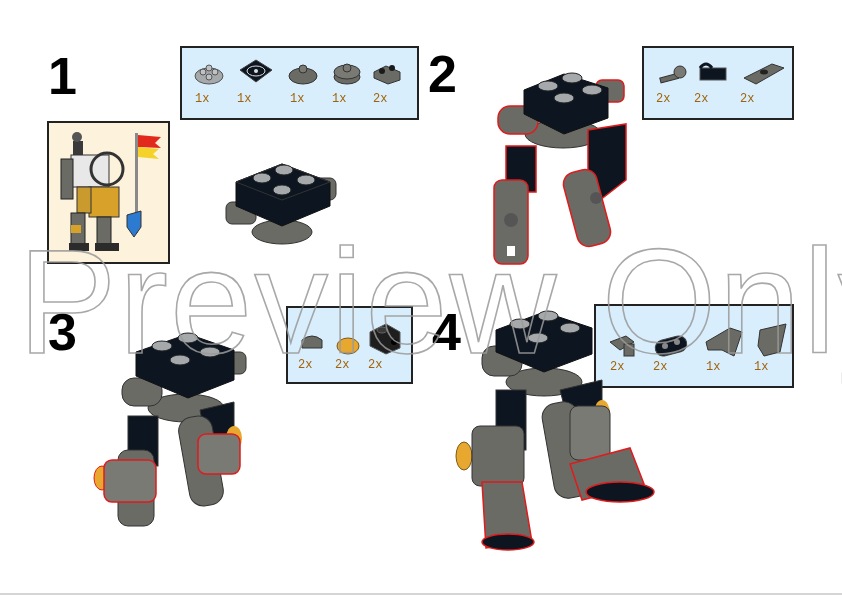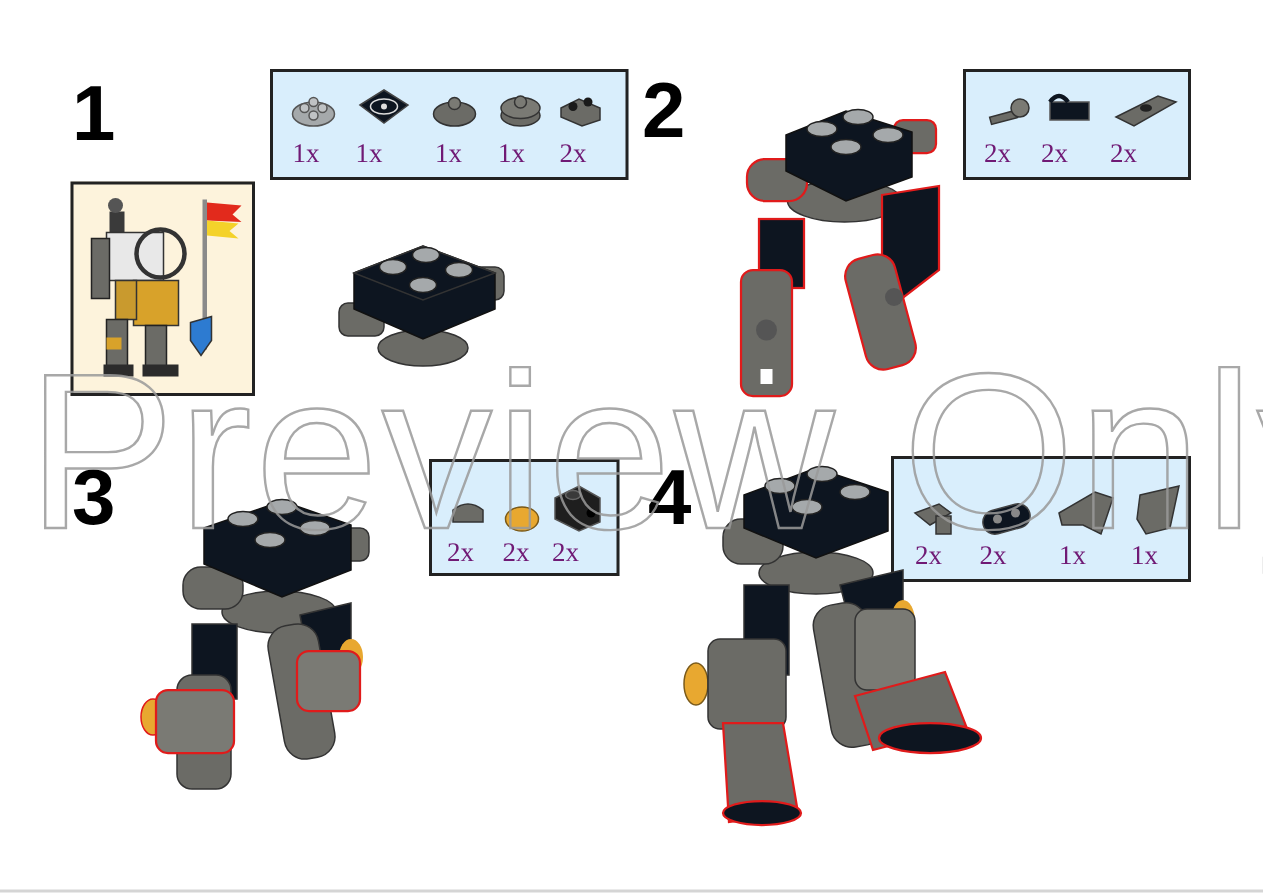--- a/index.html
+++ b/index.html
@@ -1,19 +1,19 @@
 <!DOCTYPE html>
 <html><head>
 <meta charset="utf-8">
 <style>
   html,body{margin:0;padding:0;background:#fff;}
   body{width:842px;height:596px;position:relative;overflow:hidden;font-family:"Liberation Sans",sans-serif;}
   .step-num{position:absolute;font-weight:bold;font-size:52px;color:#000;line-height:1;font-family:"Liberation Sans",sans-serif;}
   .callout{position:absolute;background:#d9eefc;border:2px solid #222;box-sizing:border-box;}
-  .qty{position:absolute;font-size:18px;color:#701a75;font-family:Liberation Serif, serif;}
+  .qty{position:absolute;font-size:12px;color:#a16207;font-family:Liberation Mono, monospace;}
   .preview-card{position:absolute;left:47px;top:121px;width:123px;height:143px;background:#fdf3dc;border:2px solid #222;box-sizing:border-box;}
   .watermark{position:absolute;left:18px;top:228px;font-size:148px;color:transparent;-webkit-text-stroke:1.6px #9a9a9a;font-family:"Liberation Sans",sans-serif;letter-spacing:2px;line-height:1;white-space:nowrap;opacity:.85;pointer-events:none;}
   .bottom-rule{position:absolute;left:0;right:0;top:593px;height:2px;background:#d5d5d5;}
   svg{position:absolute;overflow:visible;}
 </style>
 </head>
 <body>
 
 <div class="preview-card">
   <svg width="123" height="143">

